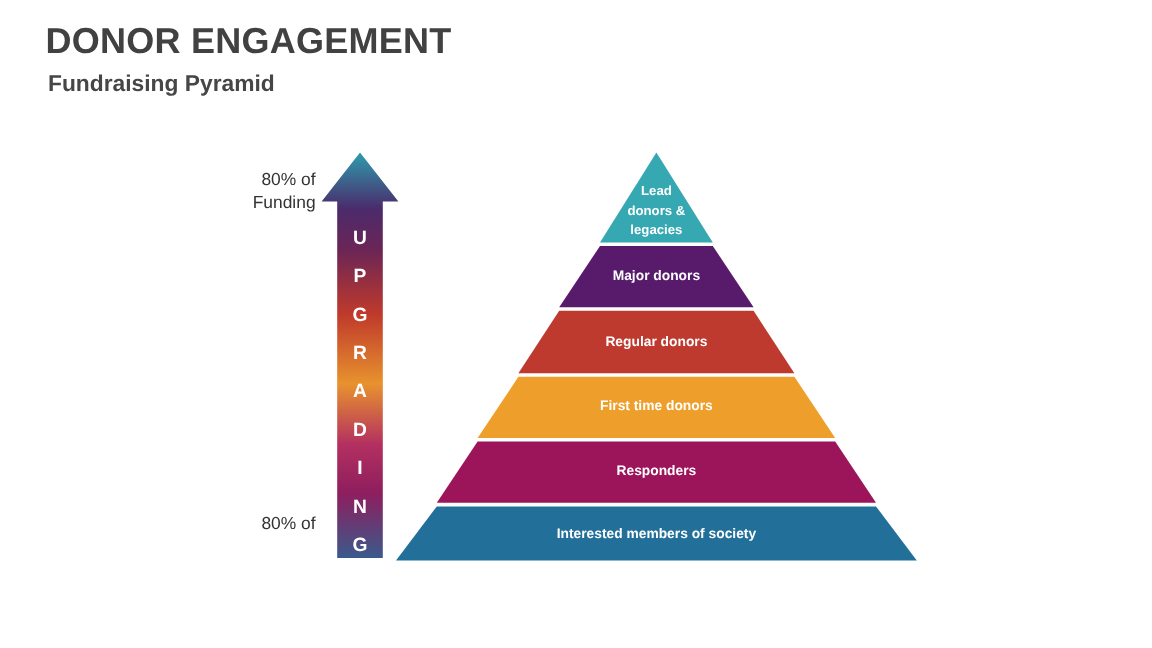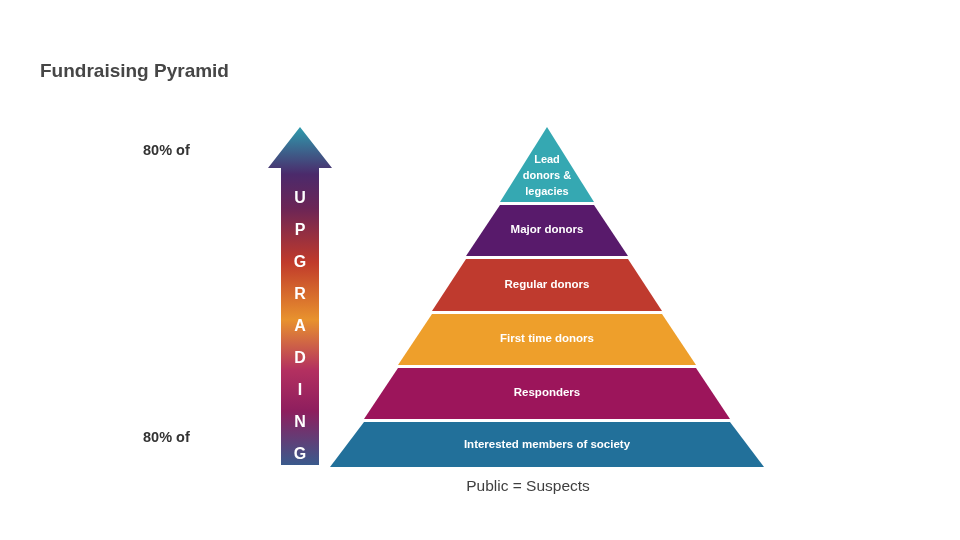--- a/index.html
+++ b/index.html
@@ -40,22 +40,23 @@
     top: 60px;
     font-size: 19px;
     font-weight: bold;
     color: #464646;
     line-height: 1.2;
     white-space: nowrap;
   }
   .side-label {
     position: absolute;
     width: 120px;
+    text-align: right;
     font-size: 14.5px;
-    font-weight: bold;
+    font-weight: normal;
     color: #333333;
     line-height: 1.28;
   }
   #label-funding { left: 143px; top: 141px; }
   #label-donors  { left: 143px; top: 428px; }
 
   #graphic {
     position: absolute;
     left: 0;
     top: 0;
@@ -91,24 +92,26 @@
     font-weight: bold;
     text-anchor: middle;
     dominant-baseline: middle;
   }
 </style>
 </head>
 <body>
 
 <div id="slide">
 
+  <div id="title">DONOR ENGAGEMENT</div>
   <div id="subtitle">Fundraising Pyramid</div>
 
   <div class="side-label" id="label-funding">
     <div>80% of</div>
+    <div>Funding</div>
   </div>
 
   <div class="side-label" id="label-donors">
     <div>80% of</div>
   </div>
 
   <svg id="graphic" width="960" height="540" viewBox="0 0 960 540">
     <defs>
       <linearGradient id="arrowGrad" x1="0" y1="1" x2="0" y2="0">
         <stop id="gstop-0" offset="0%" stop-color="#3A5A8C"></stop>
@@ -165,17 +168,14 @@
 
         <text class="band-label" x="547" y="230">Major donors</text>
         <text class="band-label" x="547" y="285">Regular donors</text>
         <text class="band-label" x="547" y="339">First time donors</text>
         <text class="band-label" x="547" y="393">Responders</text>
         <text class="band-label" x="547" y="445">Interested members of society</text>
       </g>
     </g>
   </svg>
 
-  <div id="caption">
-    <span class="cap-inner">Public = Suspects</span>
-  </div>
 
 </div>
 
 </body></html>

